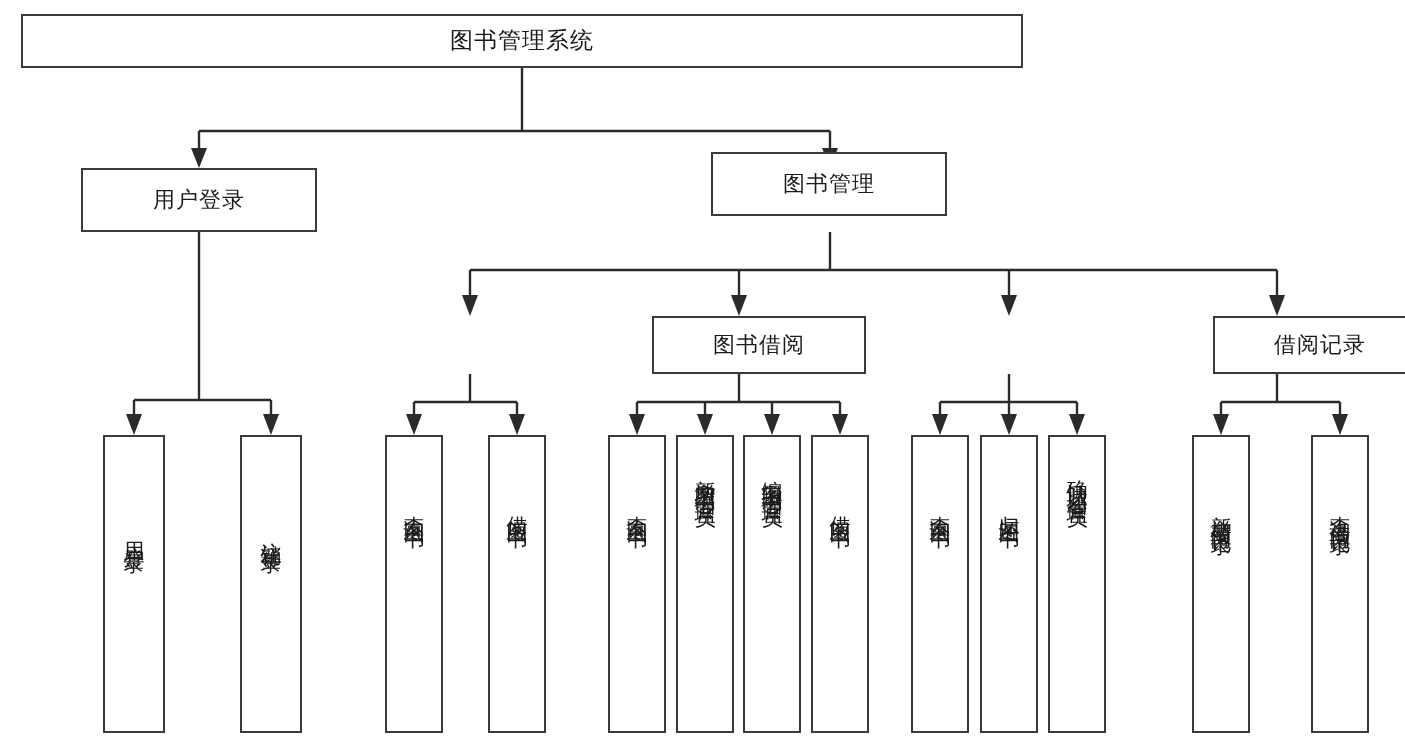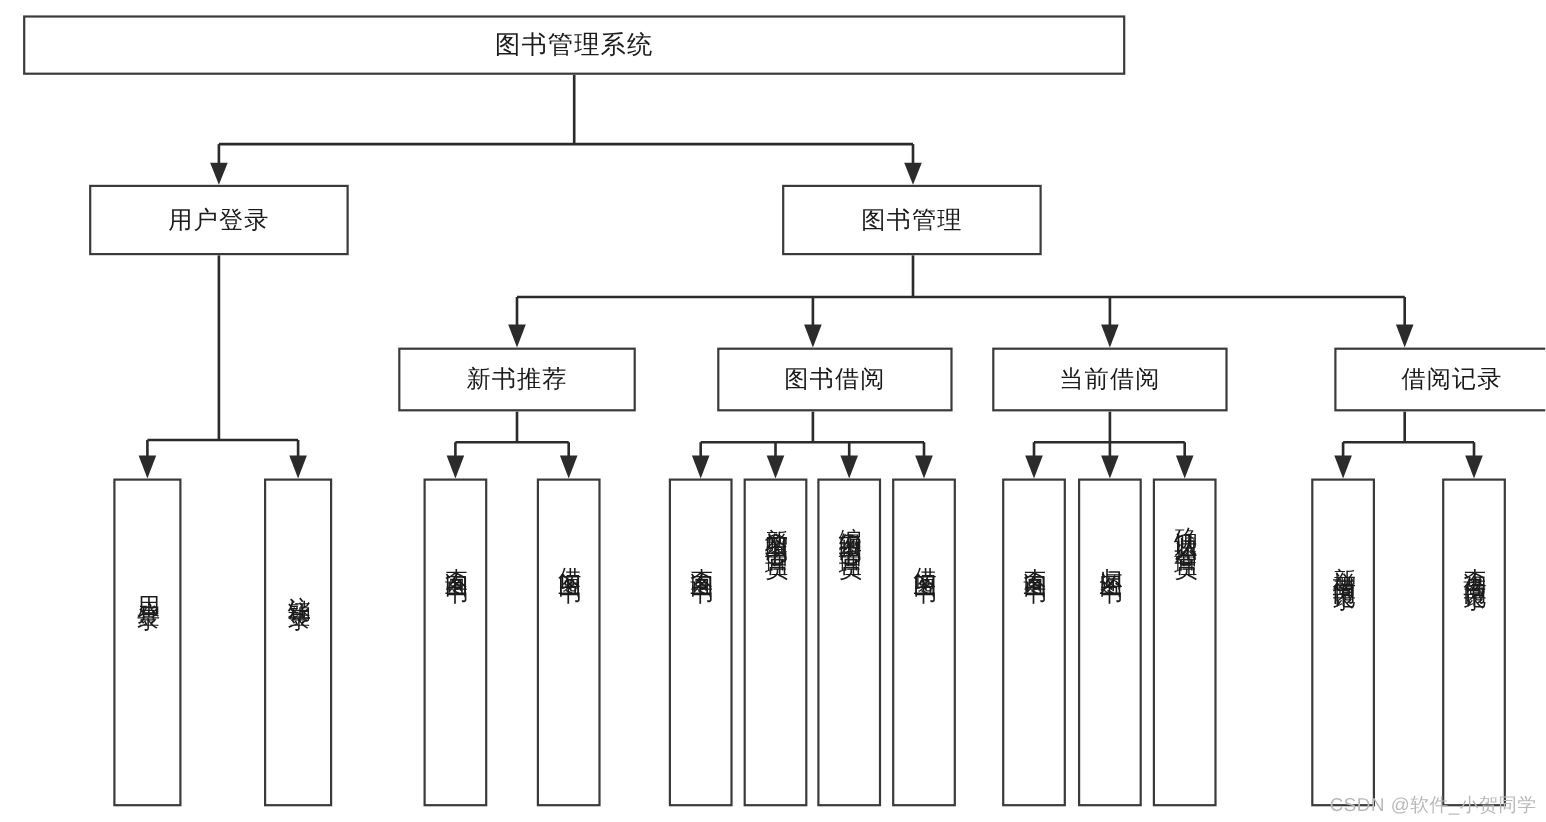--- a/index.html
+++ b/index.html
@@ -149,33 +149,27 @@
     <polygon points="1332,414 1348,414 1340,435"></polygon>
   </svg>
 
   <div class="node h" id="node-root" style="left:21px;top:14px;width:1002px;height:54px;">
     <span class="label">图书管理系统</span>
   </div>
 
   <div class="node h" style="left:81px;top:168px;width:236px;height:64px;">
     <span class="label">用户登录</span>
   </div>
-  <div class="node h" style="left:711px;top:168px;width:236px;height:64px;">
+  <div class="node h" style="left:711px;top:152px;width:236px;height:64px;">
     <span class="label">图书管理</span>
   </div>
 
-  <div class="node h" style="left:362px;top:316px;width:216px;height:58px;">
-    <span class="label">新书推荐</span>
-  </div>
   <div class="node h" style="left:652px;top:316px;width:214px;height:58px;">
     <span class="label">图书借阅</span>
   </div>
-  <div class="node h" style="left:902px;top:316px;width:214px;height:58px;">
-    <span class="label">当前借阅</span>
-  </div>
   <div class="node h" style="left:1171px;top:316px;width:214px;height:58px;margin-left:42px;">
     <span class="label">借阅记录</span>
   </div>
 
   <div class="node v mid" style="left:103px;top:435px;width:62px;height:298px;">
     <span class="label">用户登录</span>
   </div>
   <div class="node v mid" style="left:240px;top:435px;width:62px;height:298px;">
     <span class="label">注销登录</span>
   </div>
@@ -210,15 +204,14 @@
     <span class="label">确认归还（管理员）</span>
   </div>
 
   <div class="node v mid2" style="left:1192px;top:435px;width:58px;height:298px;">
     <span class="label">新增借阅记录</span>
   </div>
   <div class="node v mid2" style="left:1311px;top:435px;width:58px;height:298px;">
     <span class="label">查询借阅记录</span>
   </div>
 
-  <div id="watermark">CSDN @软件_小贺同学</div>
 
 </div>
 
 </body></html>

